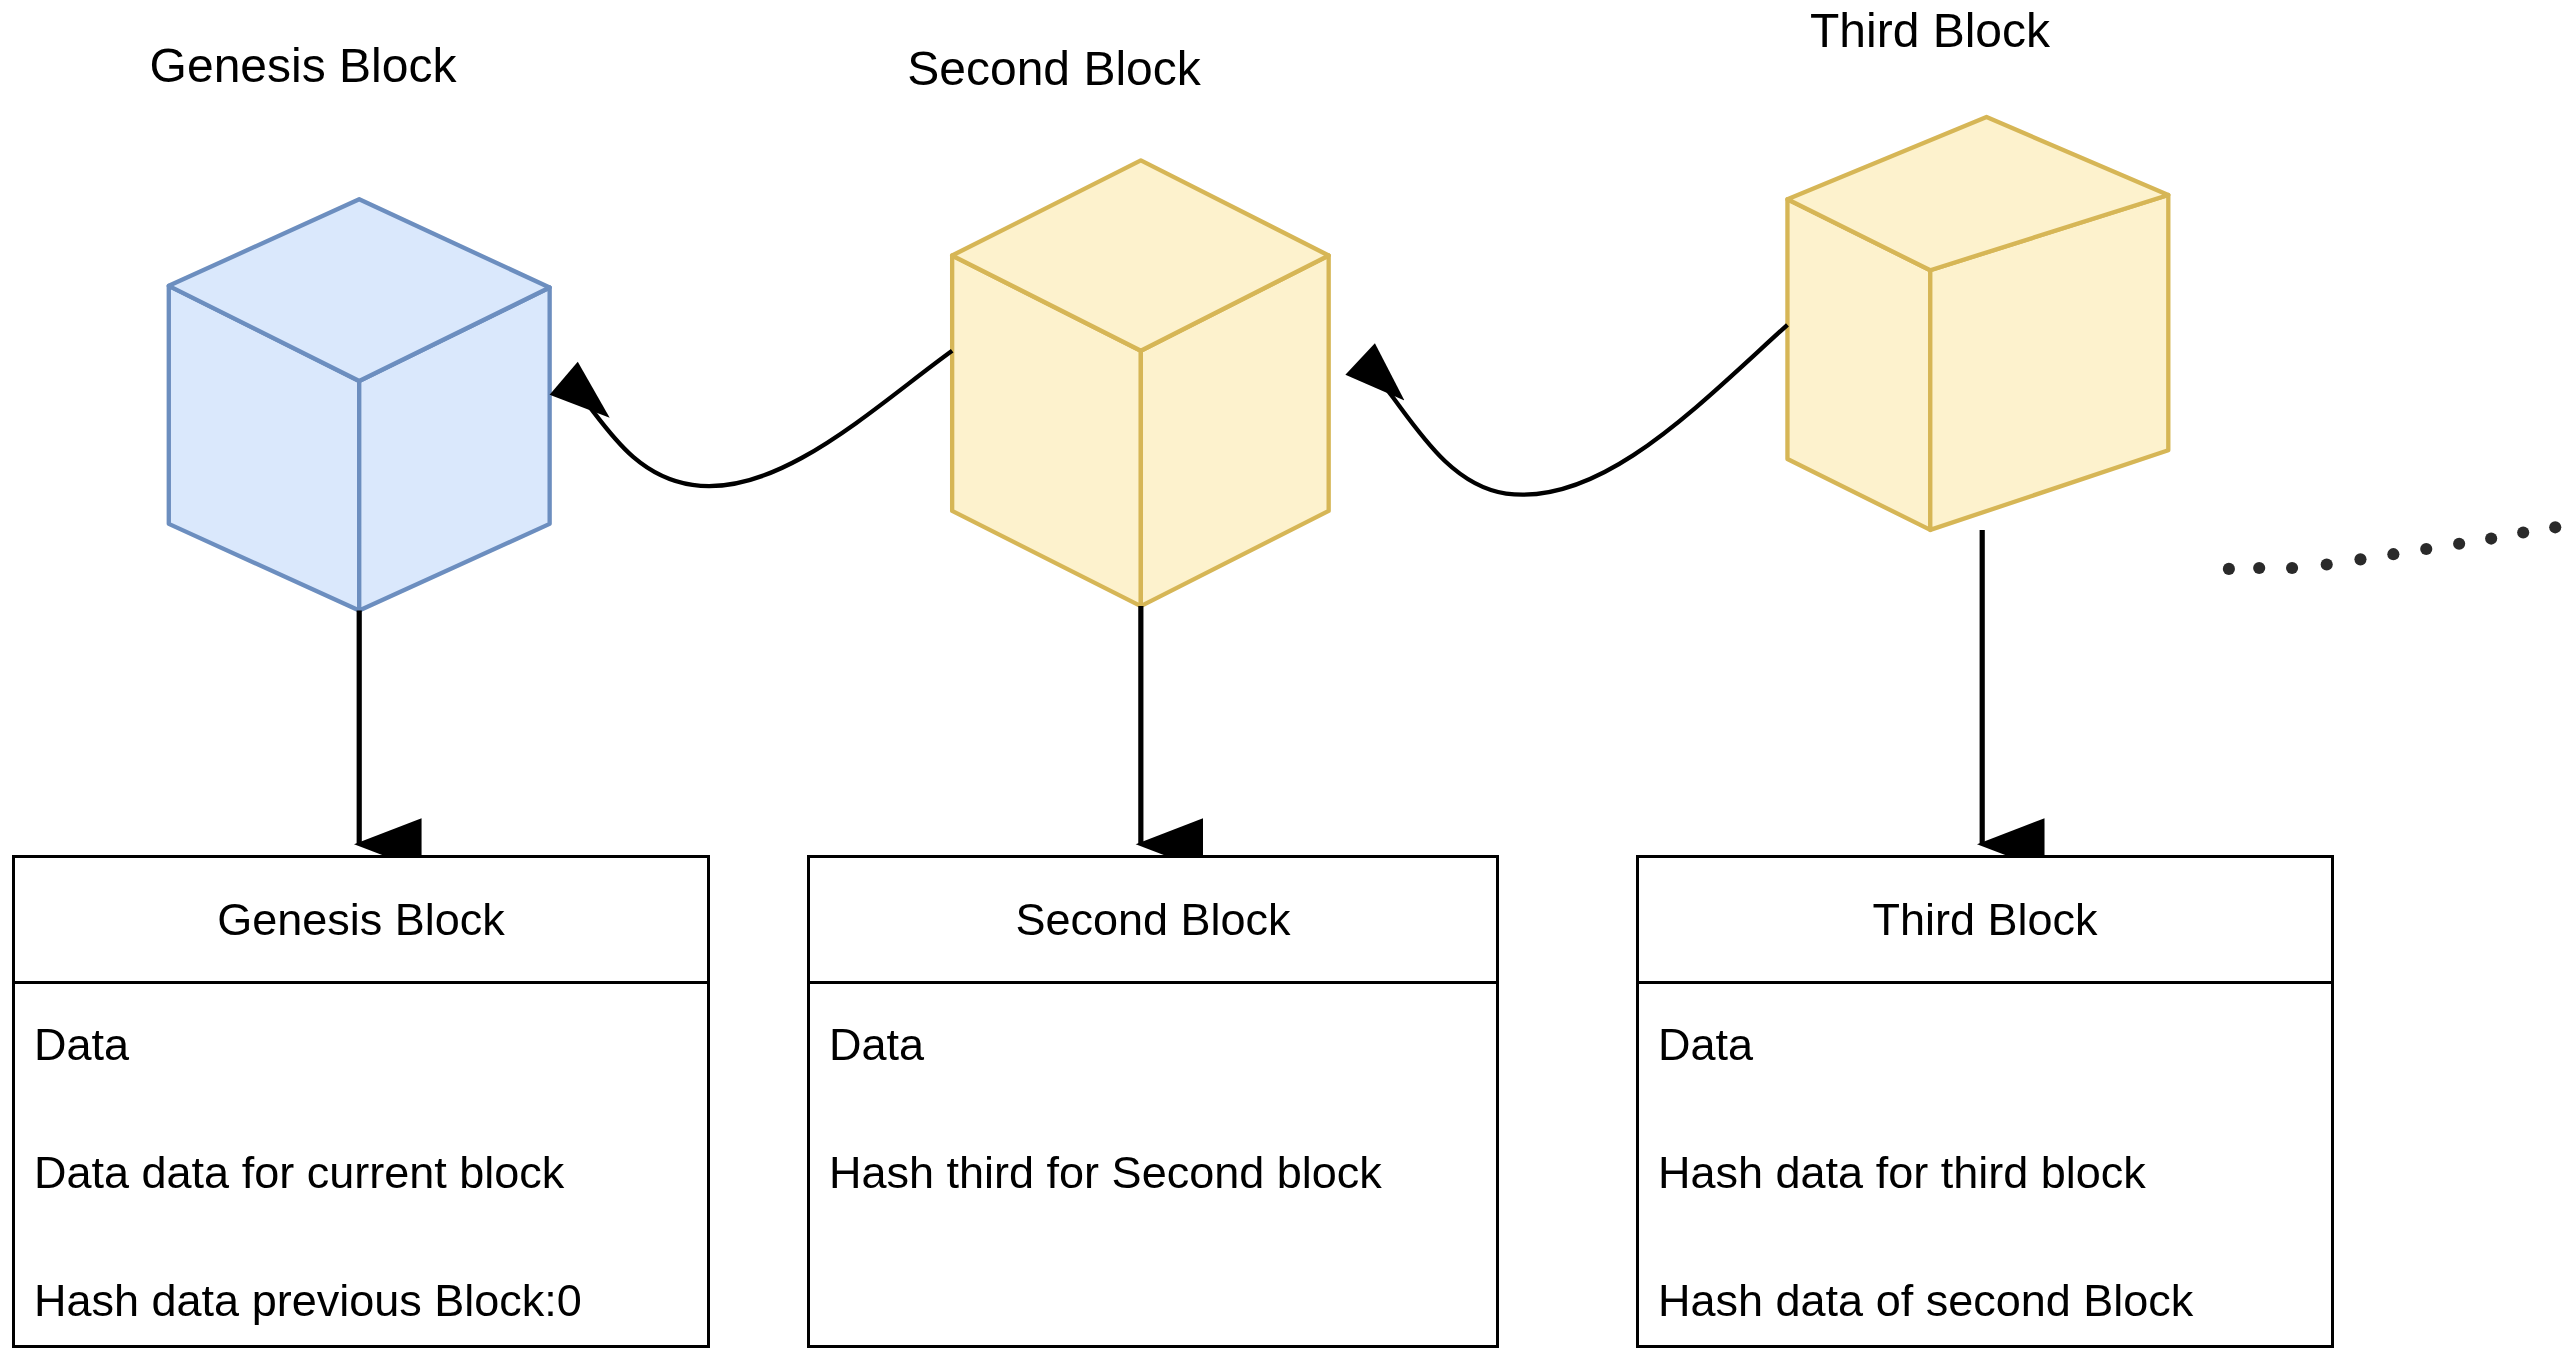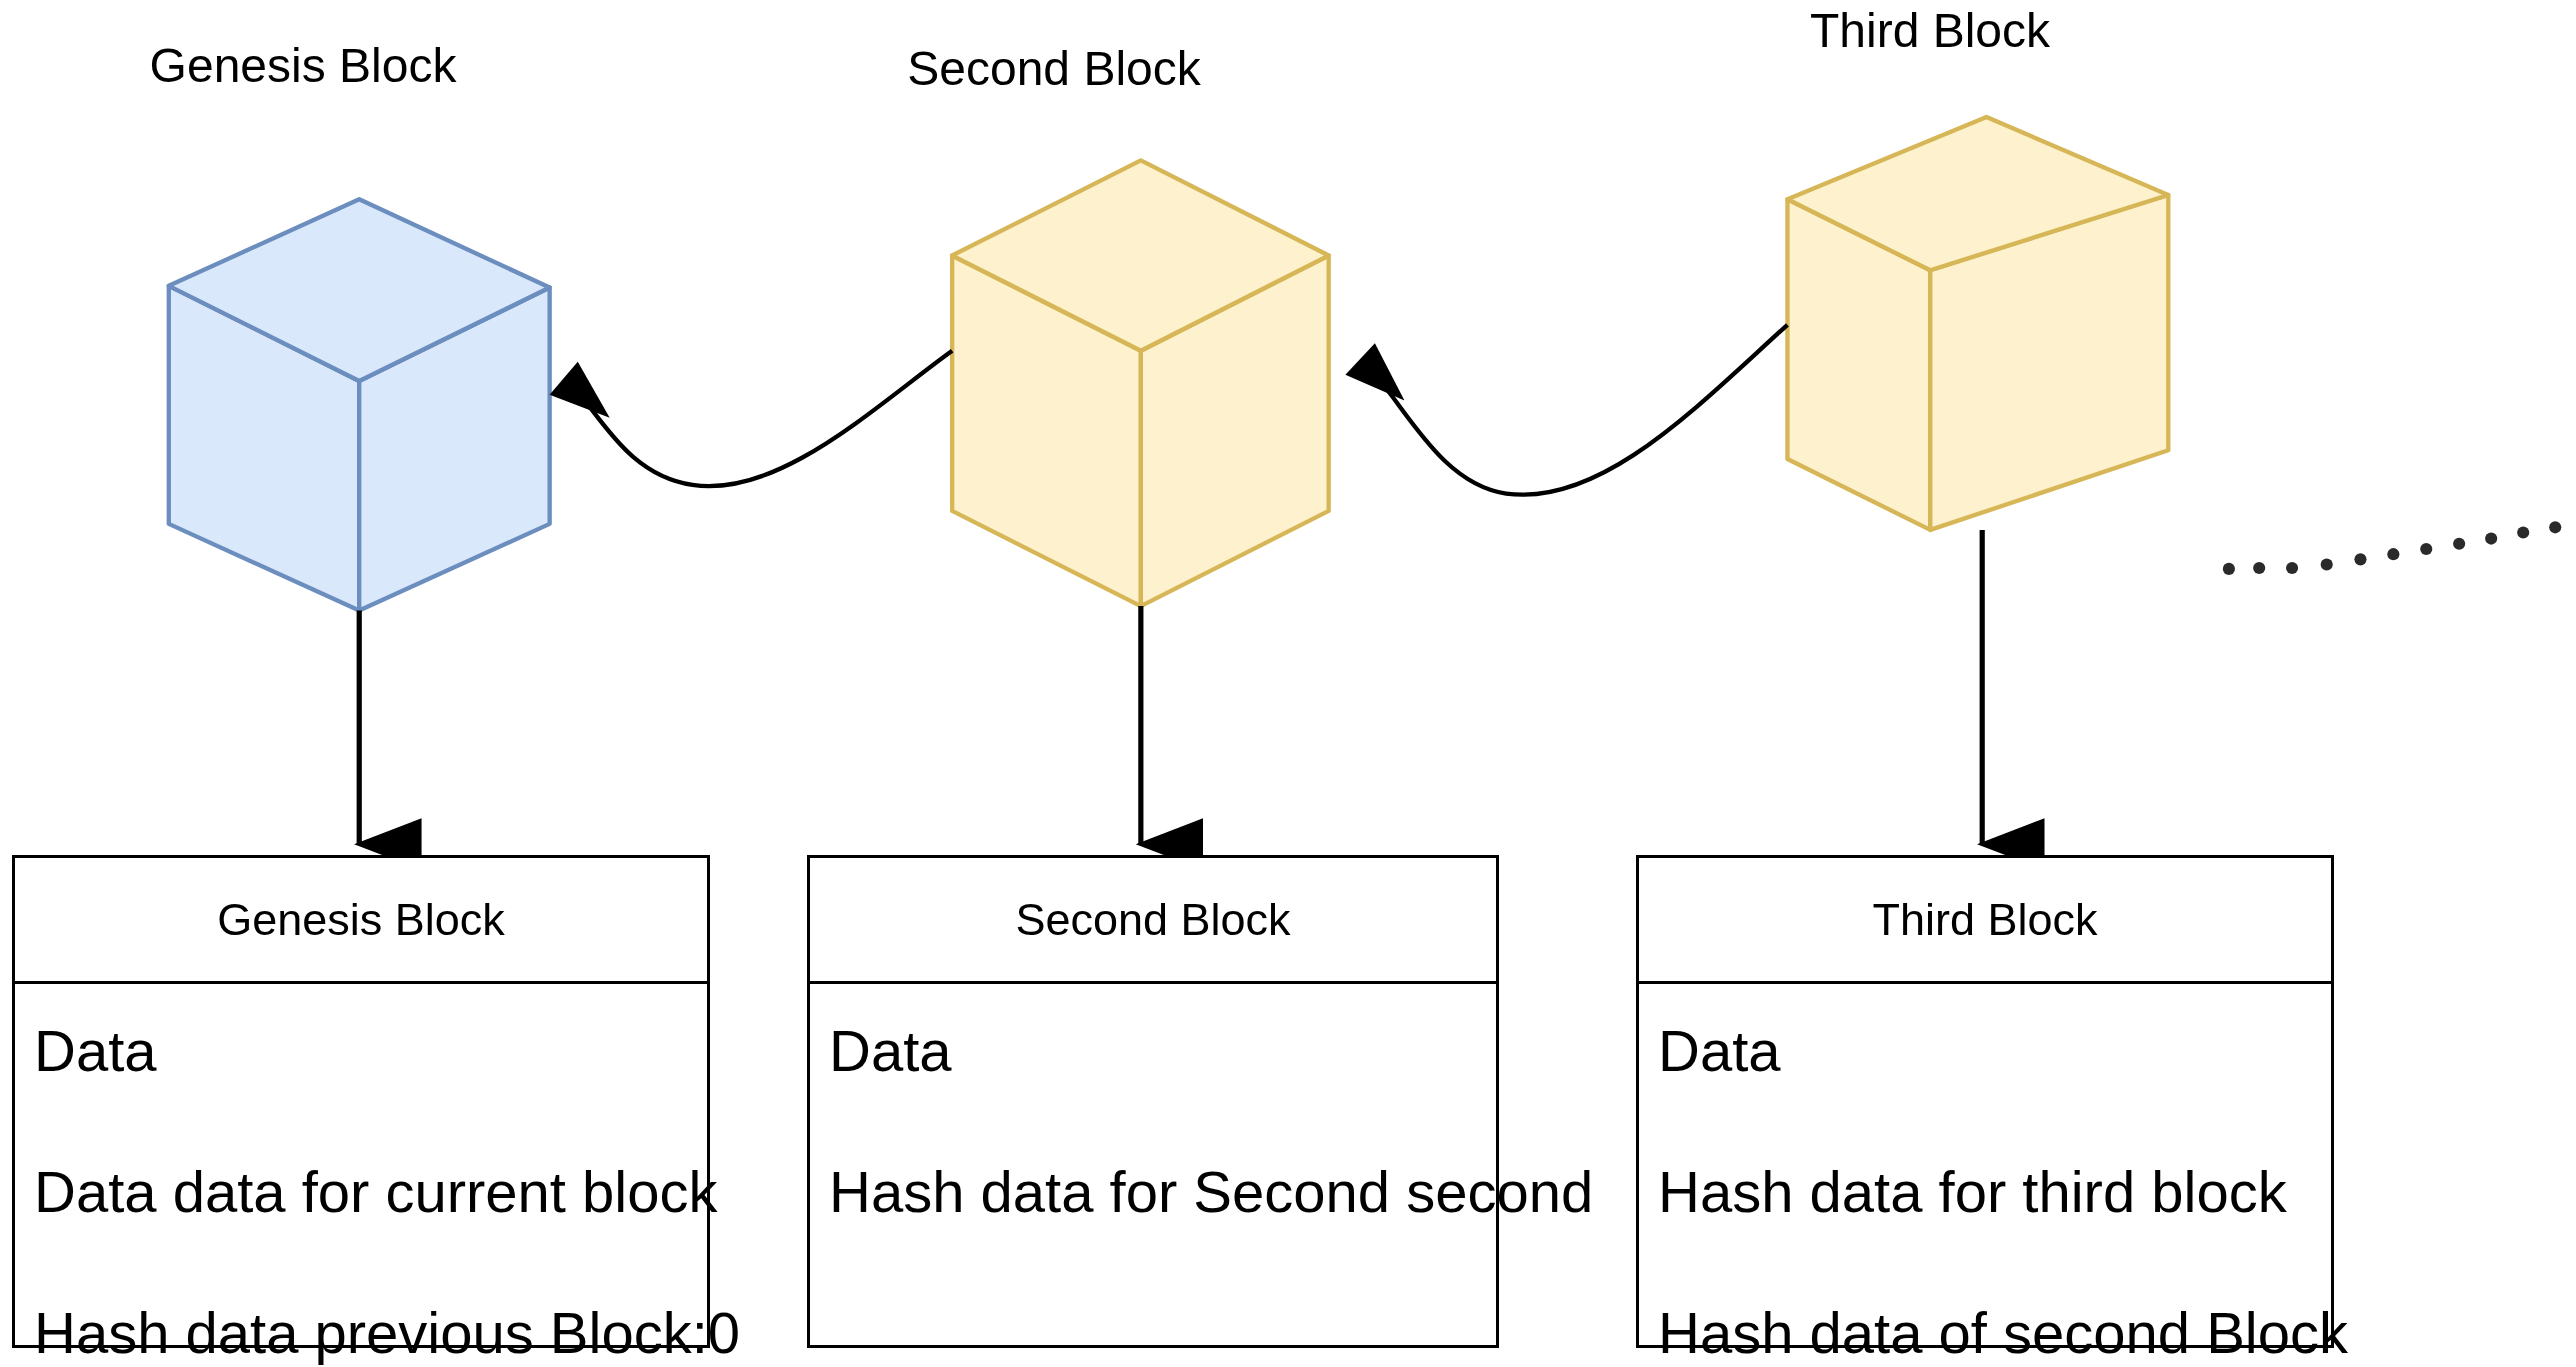--- a/index.html
+++ b/index.html
@@ -7,21 +7,21 @@
        font-family:"Liberation Sans",sans-serif;color:#000;}
   #stage{position:absolute;inset:0;width:2576px;height:1223px;}
   svg.layer{position:absolute;left:0;top:0;width:2576px;height:1368px;}
   .cube-label{position:absolute;font-size:48px;line-height:1;color:#000;
               white-space:nowrap;transform:translateX(-50%);}
   .blk-table{position:absolute;box-sizing:border-box;border:3.5px solid #000;background:#fff;}
   .blk-head{box-sizing:border-box;height:126px;border-bottom:3.5px solid #000;
             display:flex;align-items:center;justify-content:center;}
   .blk-head span{font-size:45px;line-height:1;}
   .blk-body{box-sizing:border-box;padding:38px 19px 0 19px;}
-  .blk-row{font-size:58px;line-height:1;margin-bottom:83px;white-space:nowrap;}
+  .blk-row{font-size:45px;line-height:1;margin-bottom:83px;white-space:nowrap;}
   .blk-row:last-child{margin-bottom:16px;}
 </style>
 </head>
 <body>
 
 <div id="stage">
 
   <svg class="layer" viewBox="0 0 2976 1580">
     <defs>
       <marker id="arrowLeft" markerWidth="16" markerHeight="16" refX="13" refY="5" orient="auto" markerUnits="strokeWidth">
@@ -87,21 +87,21 @@
       <div class="blk-row">Hash data previous Block:0</div>
     </div>
   </div>
 
   <div class="blk-table" style="left:807px;top:855px;width:692px;height:493px;">
     <div class="blk-head">
       <span>Second Block</span>
     </div>
     <div class="blk-body">
       <div class="blk-row">Data</div>
-      <div class="blk-row">Hash data for Second second</div>
+      <div class="blk-row">Hash third for Second block</div>
     </div>
   </div>
 
   <div class="blk-table" style="left:1636px;top:855px;width:698px;height:493px;">
     <div class="blk-head">
       <span>Third Block</span>
     </div>
     <div class="blk-body">
       <div class="blk-row">Data</div>
       <div class="blk-row">Hash data for third block</div>

